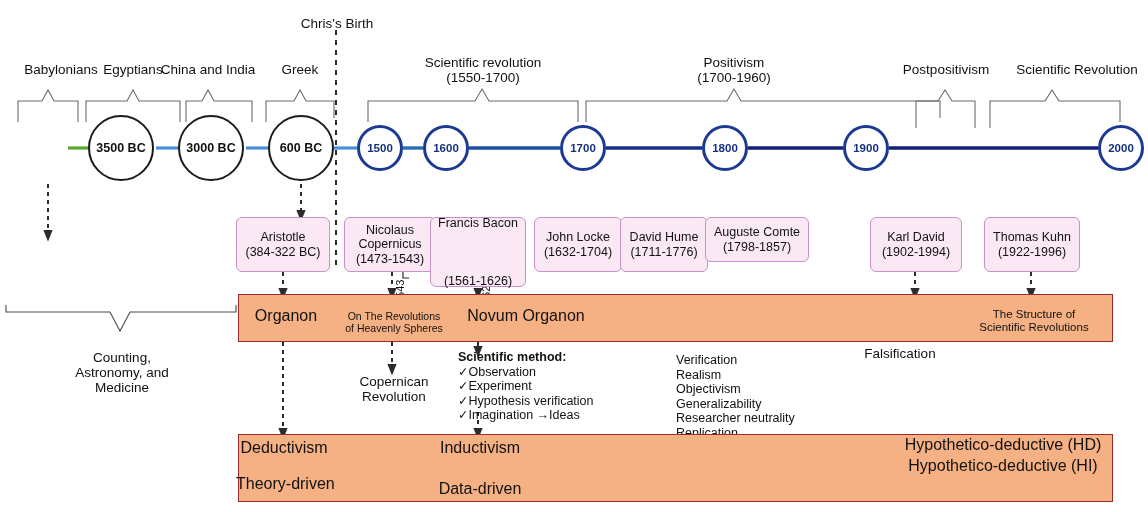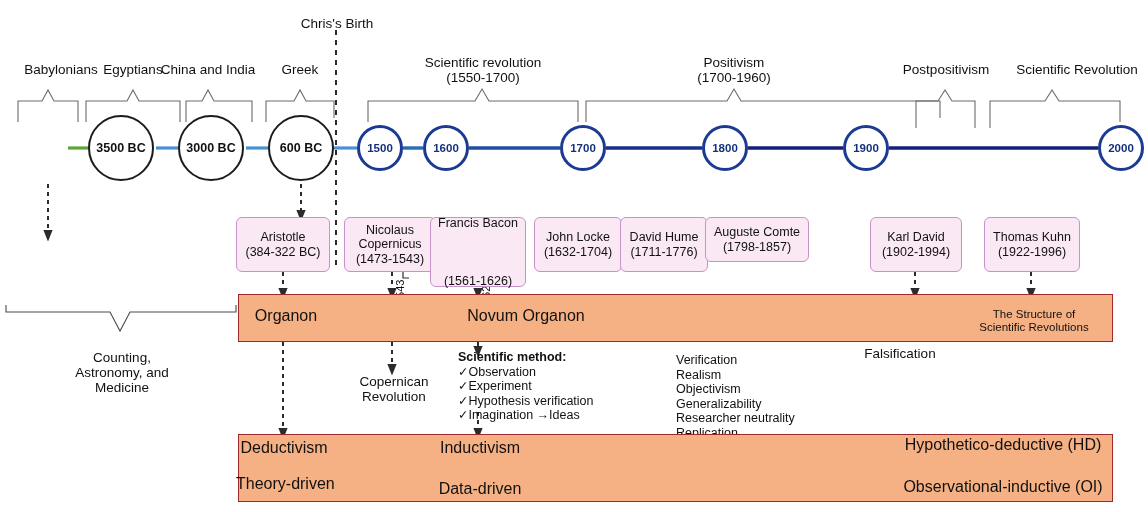--- a/index.html
+++ b/index.html
@@ -275,20 +275,22 @@
     <div>Thomas Kuhn</div>
     <div>(1922-1996)</div>
   </div>
 
   <div class="rot" style="left:406px; top:292px;">1543</div>
   <div class="rot" style="left:492px; top:292px;">1620</div>
 
   <div class="band" style="left:238px; top:294px; width:875px; height:48px;"></div>
 
   <div class="band-text" style="left:240px; top:308px; width:92px;">Organon</div>
+  <div class="band-text small" style="left:336px; top:310px; width:116px;">On The Revolutions
+of Heavenly Spheres</div>
   <div class="band-text" style="left:455px; top:308px; width:142px;">Novum Organon</div>
   <div class="band-text small" style="left:972px; top:308px; width:124px; font-size:11.5px; line-height:13px;">The Structure of
 Scientific Revolutions</div>
 
   <div class="lbl" style="left:355px; top:374px; width:78px;">Copernican
 Revolution</div>
 
   <div class="lbl" style="left:830px; top:346px; width:140px;">Falsification</div>
 
   <div id="sci-method" style="left:458px; top:350px;">
@@ -309,15 +311,15 @@
   </div>
 
   <div class="band" style="left:238px; top:434px; width:875px; height:68px;"></div>
 
   <div class="band-text" style="left:238px; top:440px; width:92px;">Deductivism</div>
   <div class="band-text" style="left:236px; top:476px; width:96px;">Theory-driven</div>
   <div class="band-text" style="left:434px; top:440px; width:92px;">Inductivism</div>
   <div class="band-text" style="left:434px; top:481px; width:92px;">Data-driven</div>
 
   <div class="band-text" style="left:900px; top:437px; width:206px;">Hypothetico-deductive (HD)</div>
-  <div class="band-text" style="left:900px; top:479px; width:206px;">Observational-inductive (OI)</div>
+  <div class="band-text" style="left:900px; top:458px; width:206px;">Hypothetico-deductive (HI)</div>
 
 </div>
 
 </body></html>

